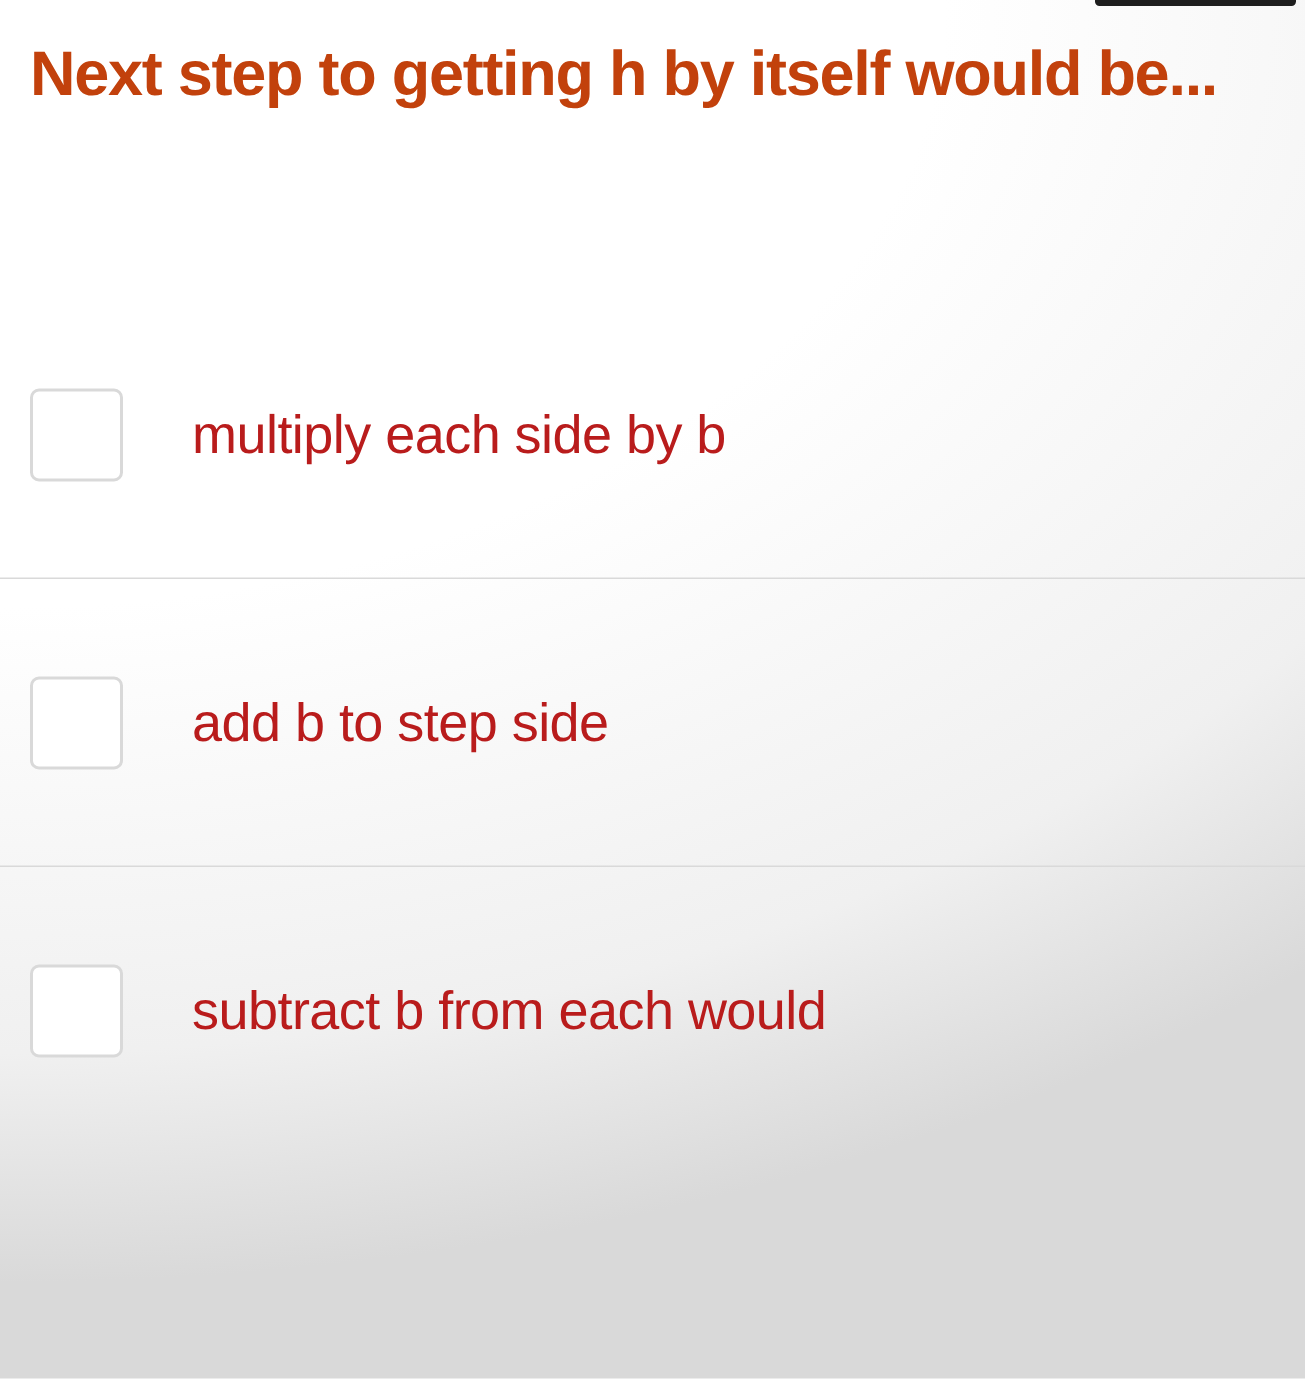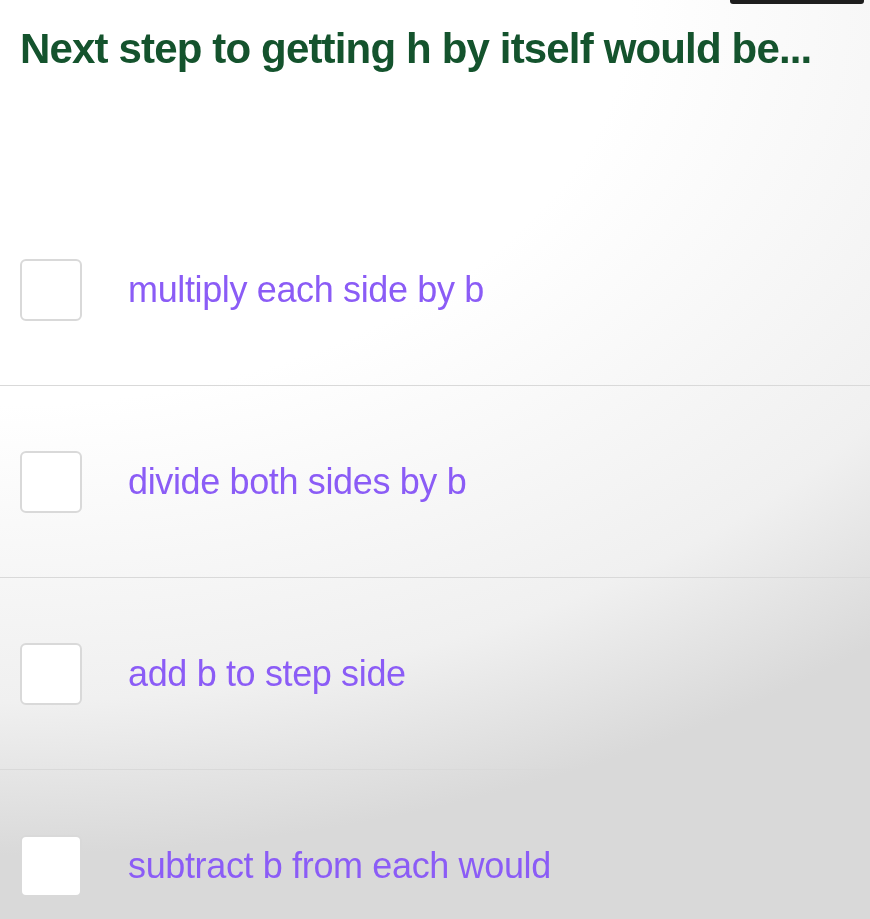--- a/index.html
+++ b/index.html
@@ -7,21 +7,21 @@
     body {
       font-family: -apple-system, BlinkMacSystemFont, "Segoe UI", Helvetica, Arial, sans-serif;
       background: radial-gradient(ellipse 1400px 900px at 0% 0%, #ffffff 45%, #f0f0f0 78%, #d9d9d9 95%);
       color: #222;
       position: relative;
     }
     .question-title {
       font-size: 42px;
       font-weight: 700;
       letter-spacing: -0.02em;
-      color: #14532d;
+      color: #c2410c;
       padding: 24px 20px 0 20px;
       line-height: 1.2;
     }
     .options {
       margin-top: 120px;
     }
     .option-row {
       display: flex;
       align-items: center;
       padding: 0 20px;
@@ -36,21 +36,21 @@
       width: 62px;
       height: 62px;
       border: 2px solid #d9d9d9;
       border-radius: 6px;
       background: #ffffff;
       flex: none;
       margin-right: 46px;
     }
     .option-label {
       font-size: 36px;
-      color: #8b5cf6;
+      color: #b91c1c;
       letter-spacing: -0.01em;
     }
     .top-clip {
       position: absolute;
       top: 0;
       right: 6px;
       width: 134px;
       height: 4px;
       background: #1e1e1e;
       border-radius: 0 0 3px 3px;
@@ -63,24 +63,20 @@
 
 <h1 class="question-title">Next step to getting h by itself would be...</h1>
 
 <div class="options">
 
   <div class="option-row">
     <div class="checkbox"></div>
     <div class="option-label">multiply each side by b</div>
   </div>
 
-  <div class="option-row">
-    <div class="checkbox"></div>
-    <div class="option-label">divide both sides by b</div>
-  </div>
 
   <div class="option-row">
     <div class="checkbox"></div>
     <div class="option-label">add b to step side</div>
   </div>
 
   <div class="option-row">
     <div class="checkbox"></div>
     <div class="option-label">subtract b from each would</div>
   </div>

